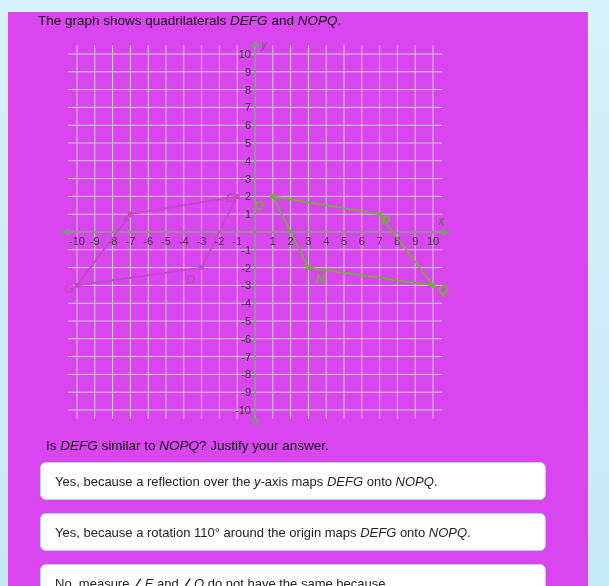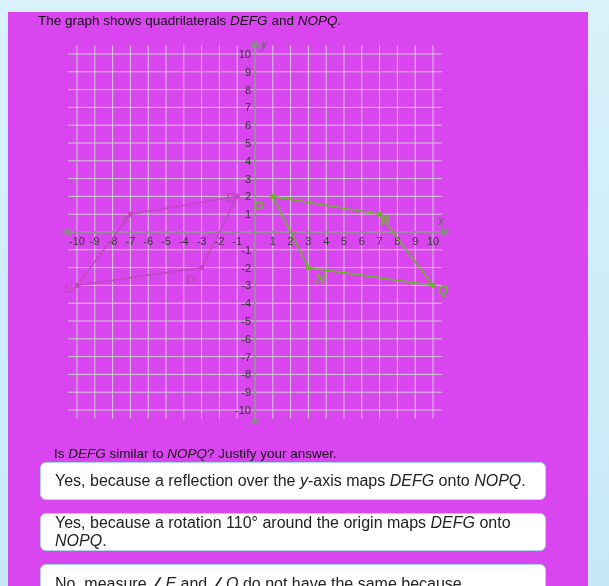--- a/index.html
+++ b/index.html
@@ -3,27 +3,27 @@
 <meta charset="utf-8">
 <style>
   html,body{margin:0;padding:0;}
   body{
     width:609px;height:586px;overflow:hidden;position:relative;
     background:linear-gradient(180deg,#d8f1fa 0%,#c6e9f6 100%);
     font-family:"Liberation Sans","DejaVu Sans",sans-serif;
   }
   .panel{position:absolute;left:8px;top:12px;width:580px;height:586px;background:#d946ef;}
   .prompt{position:absolute;left:30px;top:0;margin:0;font-size:13.5px;color:#111;line-height:18px;}
-  .question{position:absolute;left:30px;top:417px;margin:16px;font-size:13.5px;color:#111;line-height:18px;}
+  .question{position:absolute;left:30px;top:417px;margin:8px;font-size:13.5px;color:#111;line-height:18px;}
   #graph-svg{position:absolute;left:50px;top:30px;}
   .card{
     position:absolute;left:32px;width:506px;height:38px;box-sizing:border-box;
     background:#ffffff;border:1px solid #a9d8ea;border-radius:6px;
     display:flex;align-items:center;padding:0 14px;
-    font-size:16px;color:#222;cursor:pointer;
+    font-size:13px;color:#222;cursor:pointer;
   }
   .card-1{top:450px;}
   .card-2{top:501px;}
   .card-3{top:552px;}
 </style>
 </head>
 <body>
 
 <div class="panel">
 

